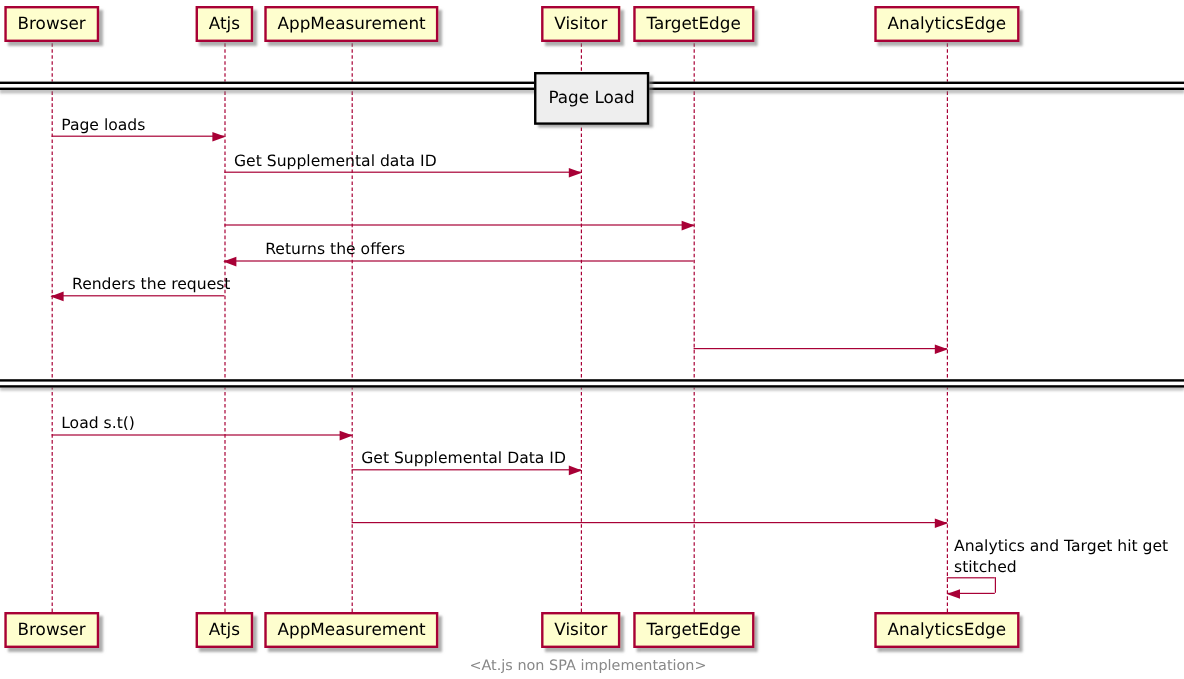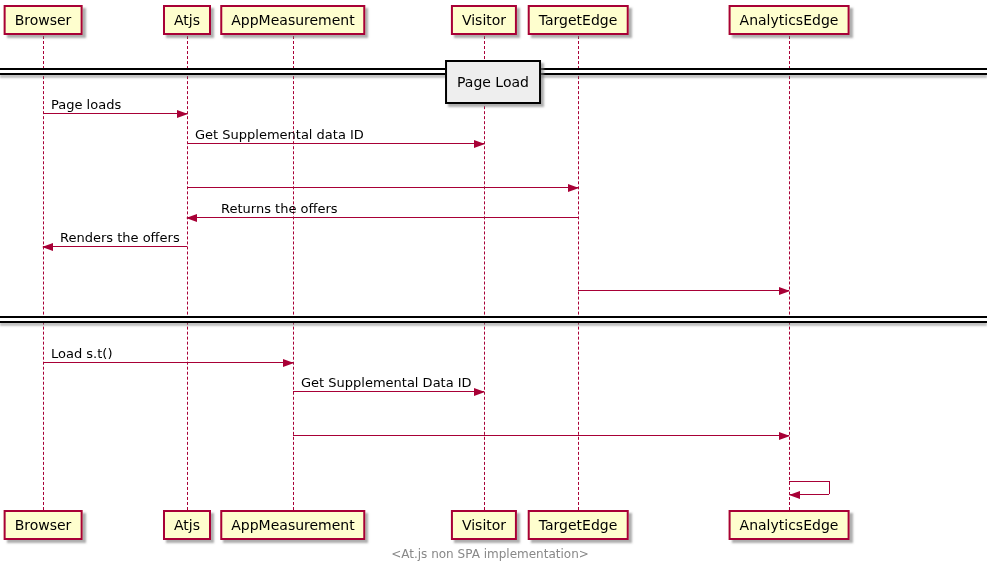--- a/index.html
+++ b/index.html
@@ -128,21 +128,21 @@
 
   <div class="msg-line" style="left:187px;top:187px;width:391px;">
       <span class="arrowhead point-right"></span>
     </div>
 
   <div class="msg-label" style="left:205px;top:200px;margin-left:16px;">Returns the offers</div>
   <div class="msg-line" style="left:187px;top:217px;width:391px;">
       <span class="arrowhead point-left"></span>
     </div>
 
-  <div class="msg-label" style="left:60px;top:229px;">Renders the offers</div>
+  <div class="msg-label" style="left:60px;top:229px;">Renders the request</div>
   <div class="msg-line" style="left:43px;top:246px;width:144px;">
       <span class="arrowhead point-left"></span>
     </div>
 
   <div class="msg-line" style="left:578px;top:290px;width:211px;">
       <span class="arrowhead point-right"></span>
     </div>
 
   <div class="divider-lines" style="top:316px;"></div>
 
@@ -153,20 +153,22 @@
 
   <div class="msg-label" style="left:301px;top:374px;">Get Supplemental Data ID</div>
   <div class="msg-line" style="left:293px;top:391px;width:191px;">
       <span class="arrowhead point-right"></span>
     </div>
 
   <div class="msg-line" style="left:293px;top:435px;width:496px;">
       <span class="arrowhead point-right"></span>
     </div>
 
+  <div class="msg-label" style="left:795px;top:447px;">Analytics and Target hit get
+stitched</div>
   <div class="msg-line" style="left:789px;top:481px;width:40px;"></div>
   <div class="vline" style="left:829px;top:481px;height:13px;"></div>
   <div class="msg-line" style="left:790px;top:494px;width:39px;">
       <span class="arrowhead point-left"></span>
     </div>
 
   <div class="participant" style="left:43px;top:510px;">Browser</div>
   <div class="participant" style="left:187px;top:510px;">Atjs</div>
   <div class="participant" style="left:293px;top:510px;">AppMeasurement</div>
   <div class="participant" style="left:484px;top:510px;">Visitor</div>

